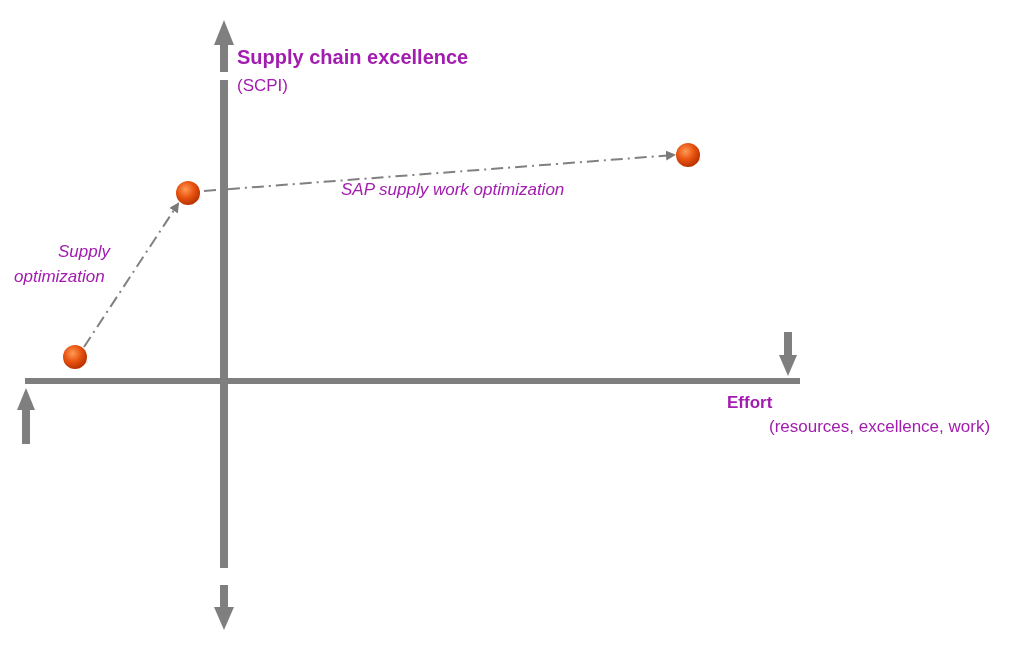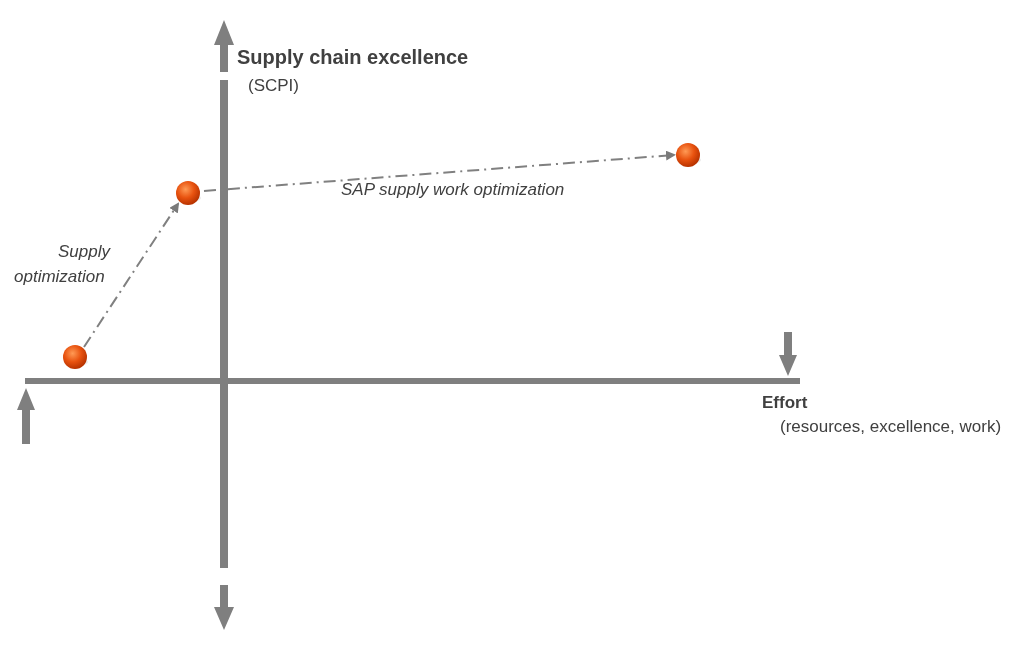--- a/index.html
+++ b/index.html
@@ -1,20 +1,20 @@
 <!DOCTYPE html>
 <html><head>
 <meta charset="utf-8">
 <style>
   html,body{margin:0;padding:0;background:#ffffff;}
   body{width:1025px;height:650px;position:relative;overflow:hidden;font-family:"Liberation Sans","DejaVu Sans",sans-serif;}
   svg.diagram{position:absolute;left:0;top:0;}
-  .lbl{position:absolute;color:#404040;white-space:nowrap;}
+  .lbl{position:absolute;color:#a21caf;white-space:nowrap;}
   .title{font-weight:bold;font-size:20px;}
-  .sub{font-size:17px;margin-left:11px;}
+  .sub{font-size:17px;}
   .ital{font-style:italic;font-size:17px;}
 </style>
 </head>
 <body>
 
 <svg class="diagram" width="1025" height="650" viewBox="0 0 1025 650">
   <defs>
     <radialGradient id="ball" cx="40%" cy="35%" r="65%">
       <stop offset="0%" stop-color="#ff9a55"></stop>
       <stop offset="55%" stop-color="#e8520f"></stop>
@@ -50,19 +50,19 @@
   </g>
   <g>
     <ellipse cx="689" cy="160" rx="12" ry="4" fill="#000" opacity="0.08"></ellipse>
     <circle cx="688" cy="155" r="12" fill="url(#ball)"></circle>
   </g>
 </svg>
 
 <div class="lbl title" style="left:237px;top:46px;">Supply chain excellence</div>
 <div class="lbl sub" style="left:237px;top:76px;">(SCPI)</div>
 
-<div class="lbl title" style="left:762px;top:393px;font-size:17px;">Effort</div>
+<div class="lbl title" style="left:727px;top:393px;font-size:17px;">Effort</div>
 <div class="lbl sub" style="left:769px;top:417px;">(resources, excellence, work)</div>
 
 <div class="lbl ital" style="left:58px;top:242px;">Supply</div>
 <div class="lbl ital" style="left:14px;top:267px;">optimization</div>
 
 <div class="lbl ital" style="left:341px;top:180px;">SAP supply work optimization</div>
 
 </body></html>

